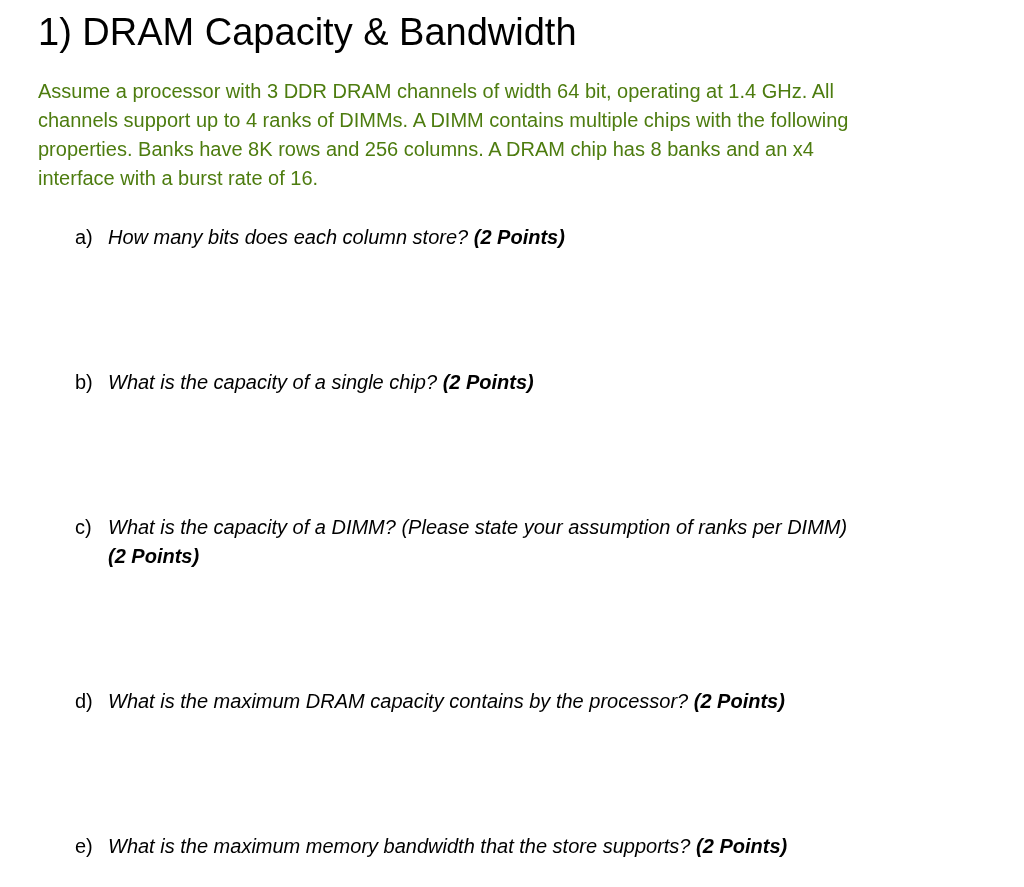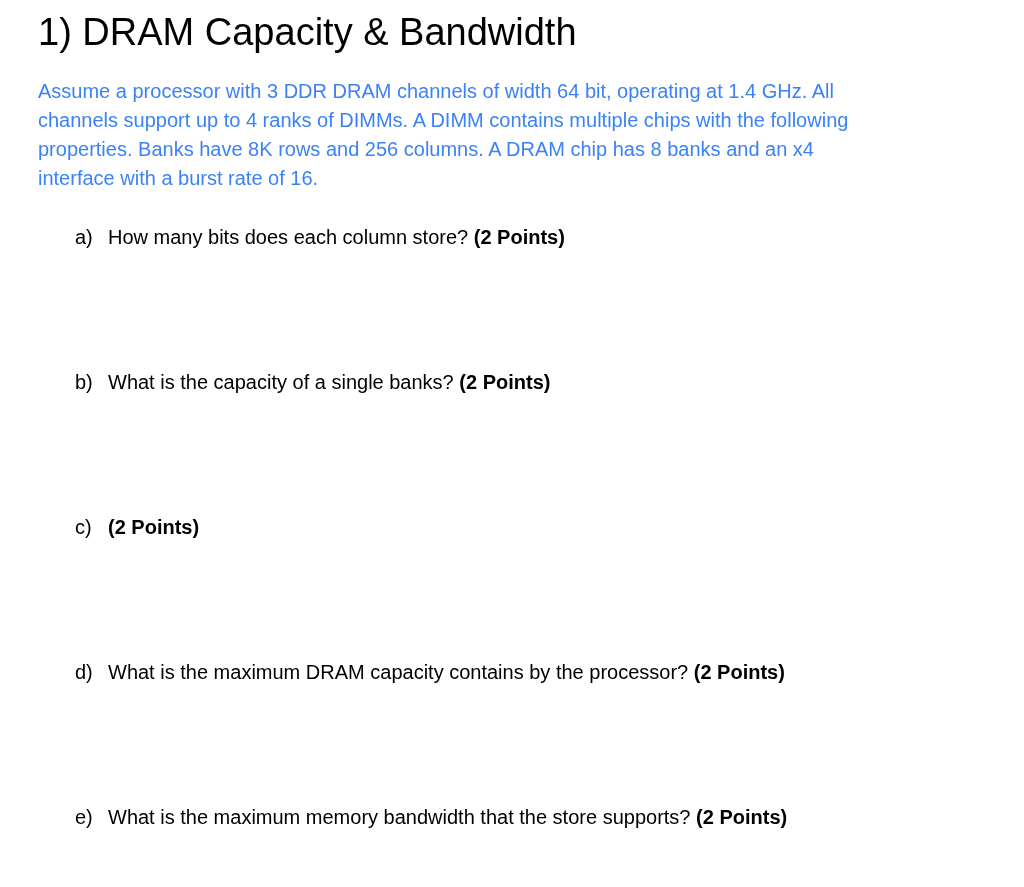--- a/index.html
+++ b/index.html
@@ -25,41 +25,42 @@
     line-height: 44px;
     letter-spacing: 0;
     color: #000000;
   }
   .intro {
     margin: 23px 0 0 0;
     font-size: 20px;
     font-weight: 400;
     line-height: 29px;
     white-space: pre-line;
-    color: #3b82f6;
+    color: #4d7c0f;
   }
   .questions {
     margin-top: 30px;
   }
   .question {
     display: flex;
     align-items: flex-start;
     margin: 0 0 116px 37px;
     font-size: 20px;
     line-height: 29px;
   }
   .question:last-child {
     margin-bottom: 0;
   }
   .q-letter {
     flex: 0 0 33px;
   }
   .q-body {
     flex: 0 1 860px;
     max-width: 860px;
+    font-style: italic;
   }
   .q-points {
     font-weight: 700;
   }
   .q-points.block {
     display: block;
   }
 </style>
 </head>
 <body>
@@ -75,26 +76,26 @@
 
   <div class="questions">
 
     <div class="question">
       <span class="q-letter">a)</span>
       <span class="q-body"><span class="q-text">How many bits does each column store?</span> <span class="q-points">(2 Points)</span></span>
     </div>
 
     <div class="question">
       <span class="q-letter">b)</span>
-      <span class="q-body"><span class="q-text">What is the capacity of a single banks?</span> <span class="q-points">(2 Points)</span></span>
+      <span class="q-body"><span class="q-text">What is the capacity of a single chip?</span> <span class="q-points">(2 Points)</span></span>
     </div>
 
     <div class="question">
       <span class="q-letter">c)</span>
-      <span class="q-body"><span class="q-points block">(2 Points)</span></span>
+      <span class="q-body"><span class="q-text">What is the capacity of a DIMM? (Please state your assumption of ranks per DIMM)</span><span class="q-points block">(2 Points)</span></span>
     </div>
 
     <div class="question">
       <span class="q-letter">d)</span>
       <span class="q-body"><span class="q-text">What is the maximum DRAM capacity contains by the processor?</span> <span class="q-points">(2 Points)</span></span>
     </div>
 
     <div class="question">
       <span class="q-letter">e)</span>
       <span class="q-body"><span class="q-text">What is the maximum memory bandwidth that the store supports?</span> <span class="q-points">(2 Points)</span></span>

